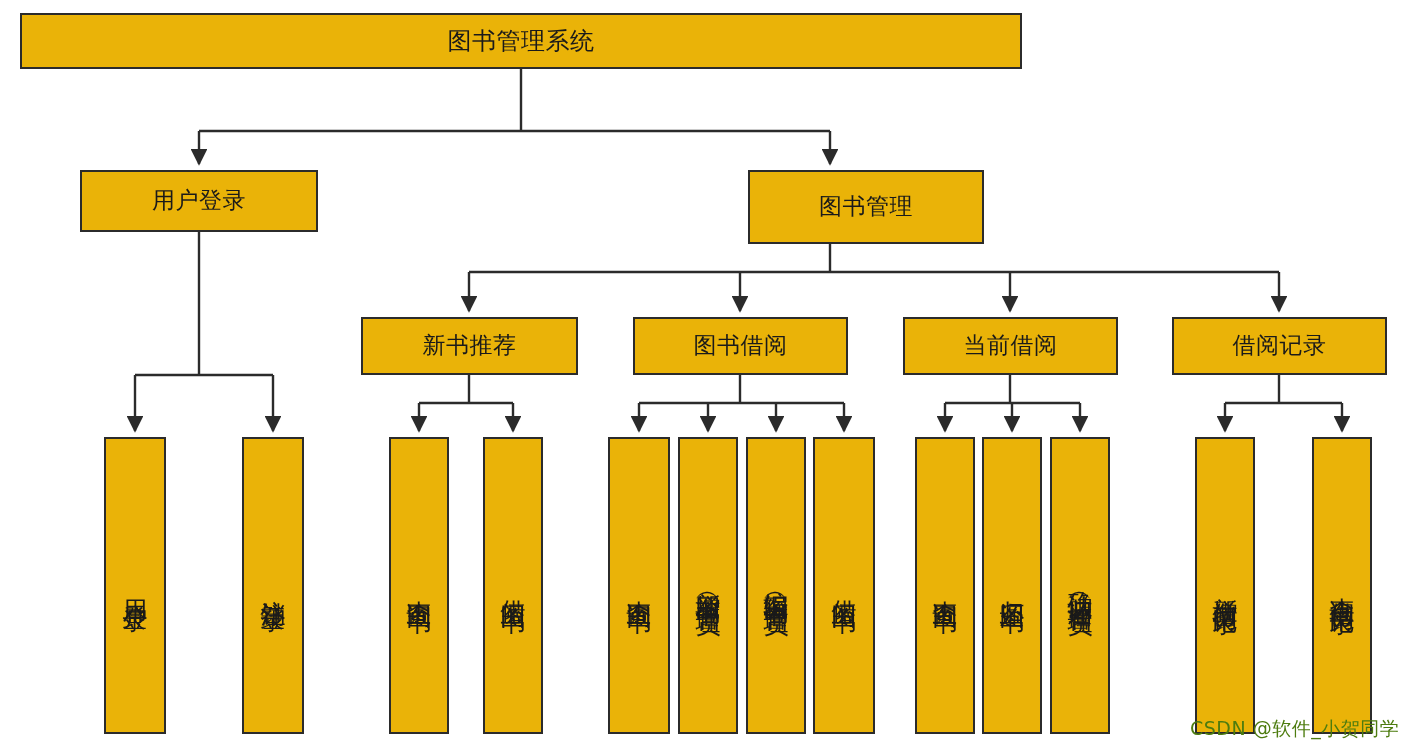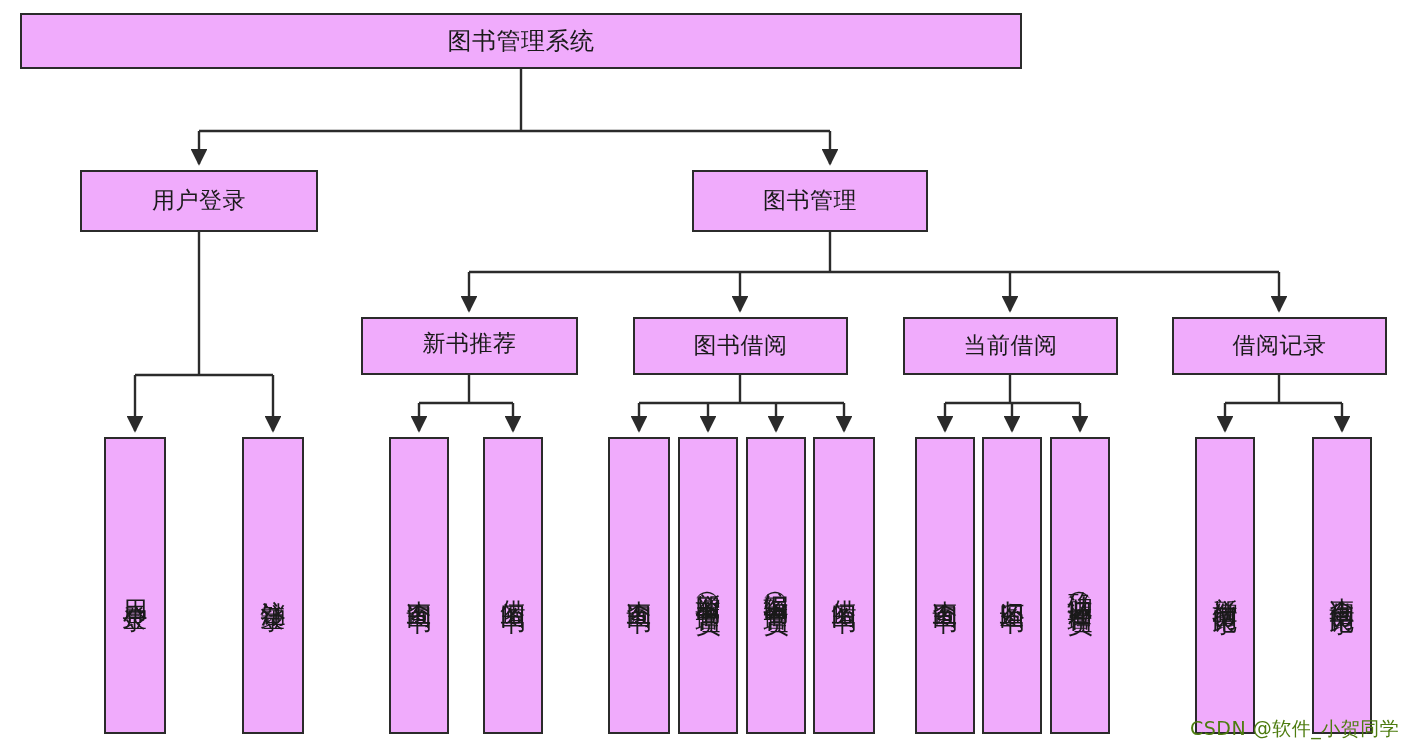--- a/index.html
+++ b/index.html
@@ -22,21 +22,21 @@
     left: 0;
     top: 0;
     width: 1405px;
     height: 747px;
     pointer-events: none;
   }
   .node {
     position: absolute;
     box-sizing: border-box;
     border: 2.4px solid #2b2b2b;
-    background: #f0abfc;
+    background: #eab308;
     display: flex;
     align-items: center;
     justify-content: center;
     color: #1a1a1a;
   }
   .node .lbl {
     line-height: 1.12;
     white-space: pre;
     text-align: center;
   }
@@ -124,25 +124,25 @@
     </g>
   </svg>
 
   <div class="node horiz root" style="left:20px; top:13px; width:1002px; height:56px;">
     <span class="lbl">图书管理系统</span>
   </div>
 
   <div class="node horiz" style="left:80px; top:170px; width:238px; height:62px;">
     <span class="lbl">用户登录</span>
   </div>
-  <div class="node horiz" style="left:692px; top:170px; width:236px; height:62px;">
+  <div class="node horiz" style="left:748px; top:170px; width:236px; height:74px;">
     <span class="lbl">图书管理</span>
   </div>
 
-  <div class="node horiz" style="left:361px; top:317px; width:217px; height:58px;font-family:Liberation Mono, monospace;">
+  <div class="node horiz" style="left:361px; top:317px; width:217px; height:58px;">
     <span class="lbl">新书推荐</span>
   </div>
   <div class="node horiz" style="left:903px; top:317px; width:215px; height:58px;">
     <span class="lbl">当前借阅</span>
   </div>
   <div class="node horiz" style="left:633px; top:317px; width:215px; height:58px;">
     <span class="lbl">图书借阅</span>
   </div>
   <div class="node horiz" style="left:1172px; top:317px; width:215px; height:58px;font-family:Liberation Serif, serif;">
     <span class="lbl">借阅记录</span>

